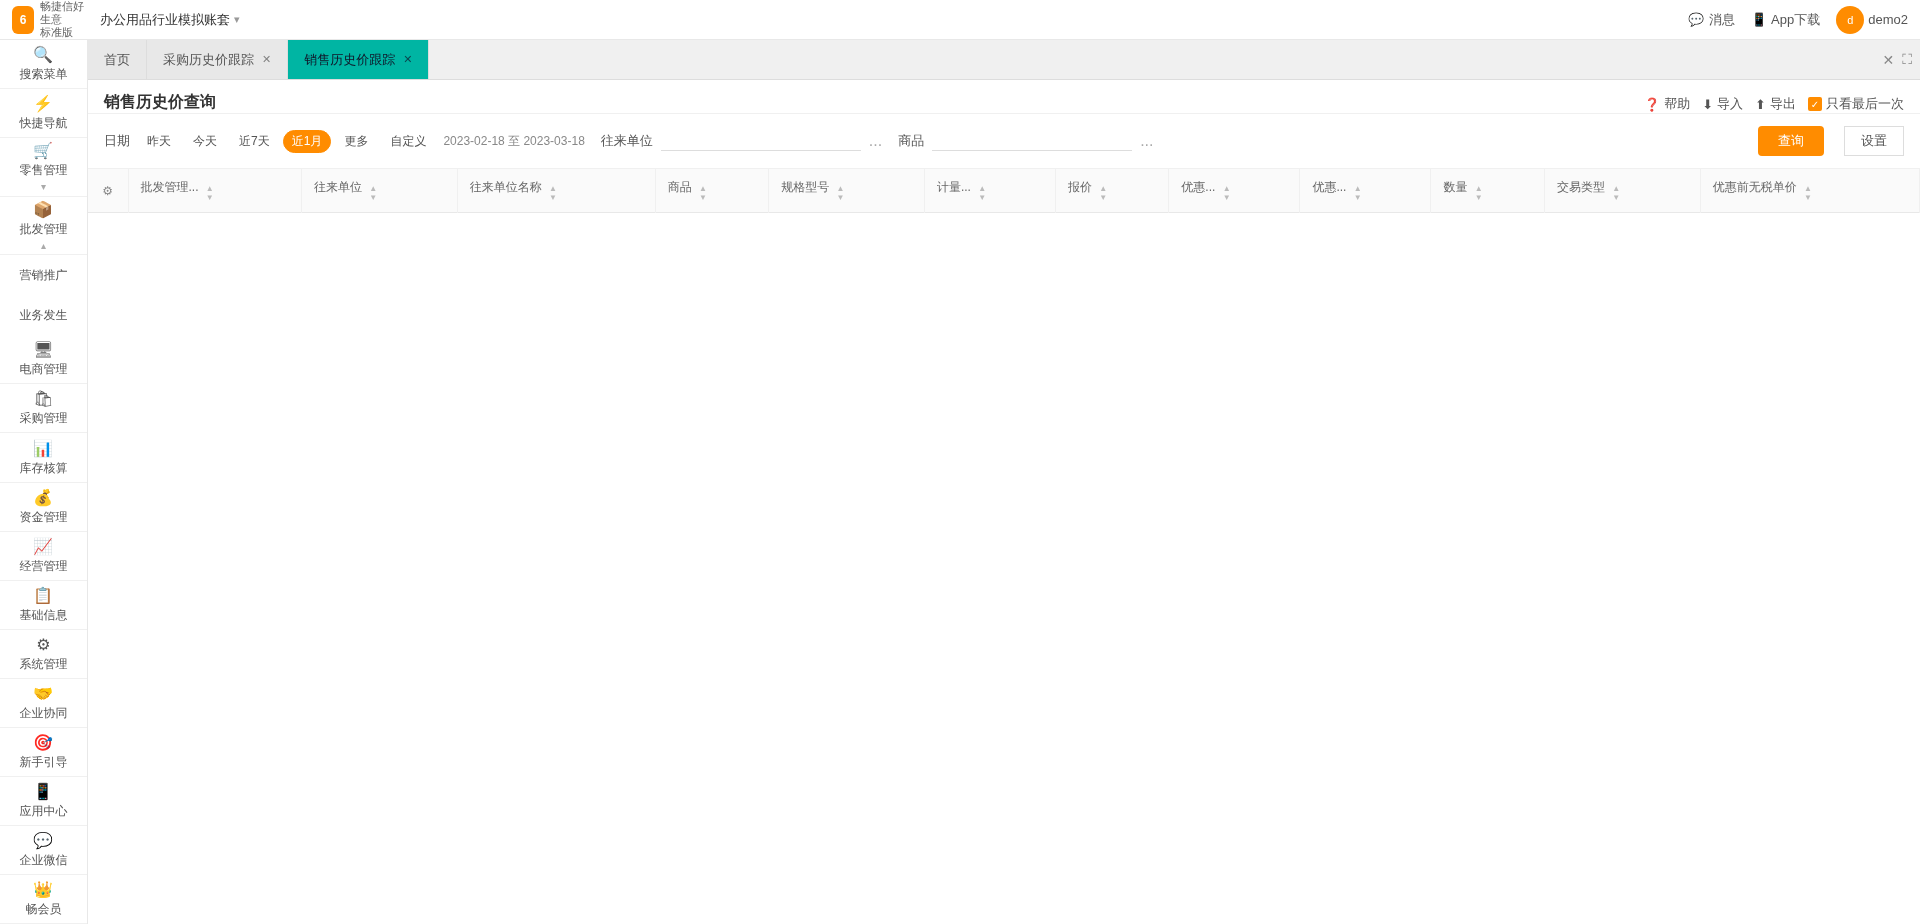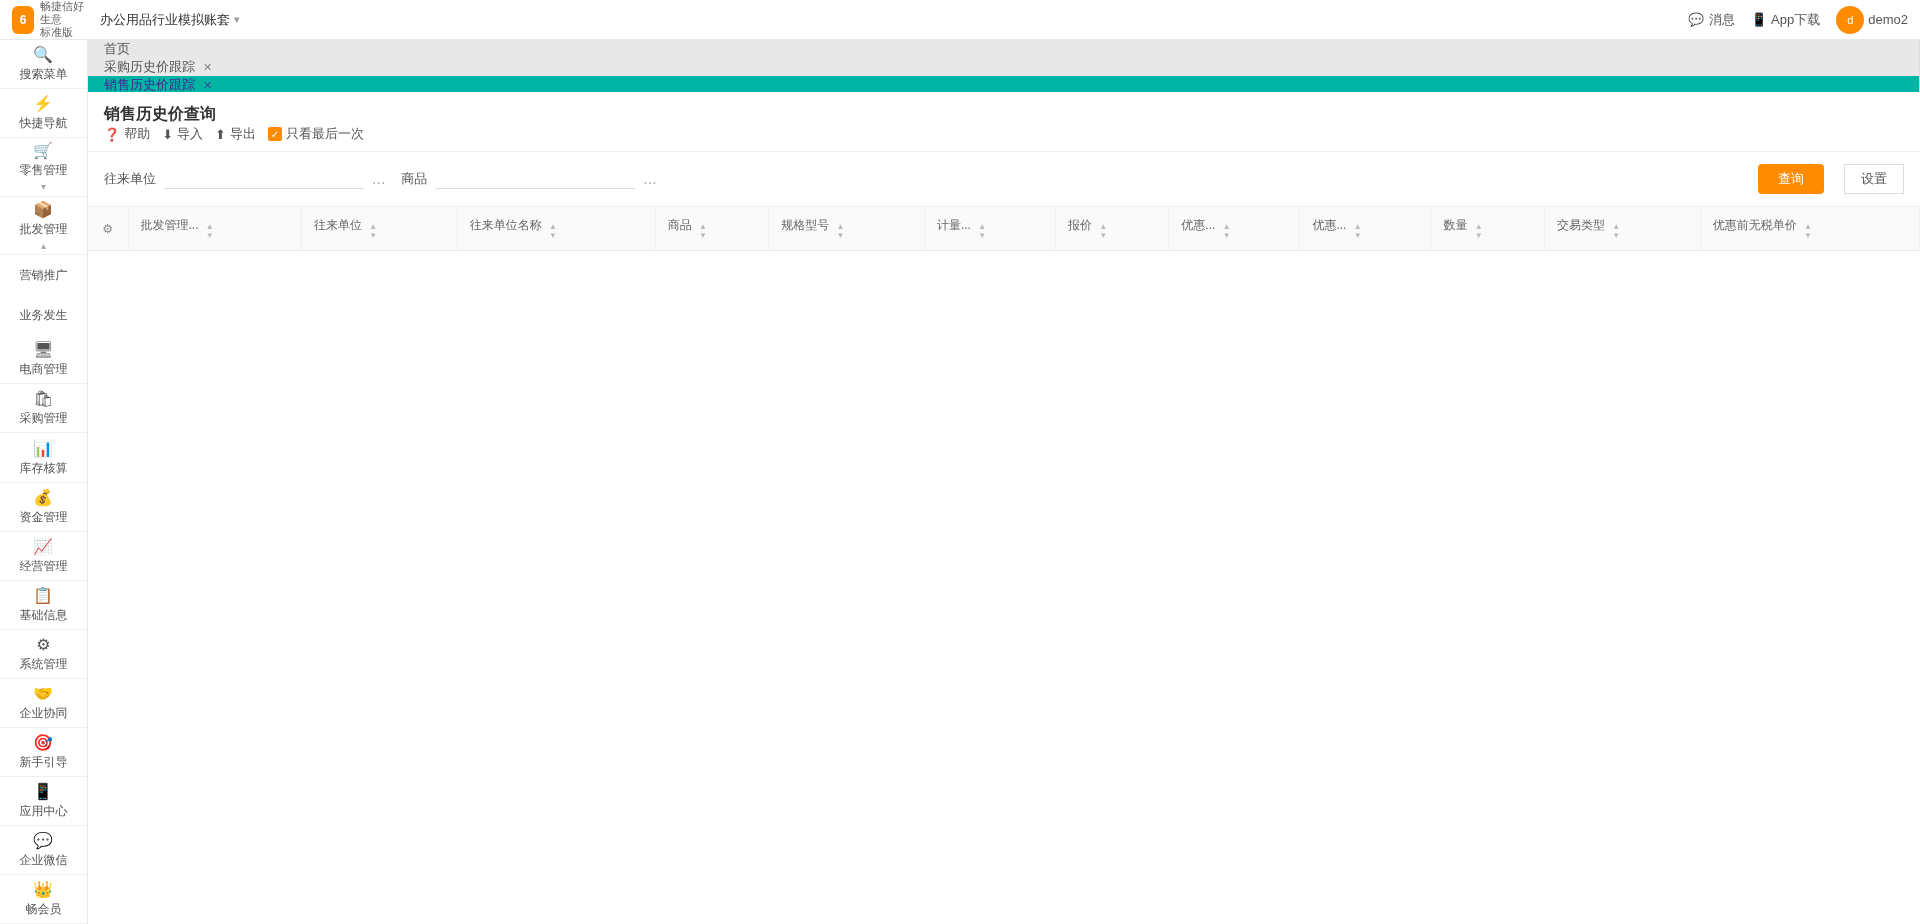--- a/index.html
+++ b/index.html
@@ -96,38 +96,37 @@
     .content-area {
       flex: 1;
       display: flex;
       flex-direction: column;
       overflow: hidden;
       background: #f5f5f5;
     }
 
     
     .tab-bar {
-      height: 52px;
+      height: 40px;
       background: #f0f0f0;
       display: flex;
       align-items: stretch;
       border-bottom: 1px solid #ddd;
       flex-shrink: 0;
-      flex-direction: column;
     }
     .tab {
       display: flex; align-items: center;
       padding: 0 16px; gap: 8px;
       cursor: pointer; font-size: 13px; color: #555;
       border-right: 1px solid #ddd;
       background: #e8e8e8;
     }
     .tab.active {
       background: #00b5a3;
-      color: #4c1d95;
+      color: #0f172a;
     }
     .tab-home {
       background: #e8e8e8;
       color: #555;
     }
     .tab-close {
       font-size: 11px; cursor: pointer;
       opacity: 0.7;
     }
     .tab-bar-right {
@@ -144,25 +143,24 @@
       flex: 1;
       background: #fff;
       overflow: auto;
       display: flex;
       flex-direction: column;
     }
 
     
     .page-header {
       display: flex;
-      align-items: flex-start;
+      align-items: flex-end;
       justify-content: space-between;
-      padding: 12px 16px 8px 16px;
+      padding: 12px 16px 0 16px;
       border-bottom: 1px solid #f0f0f0;
-      flex-direction: column;
     }
     .page-title {
       font-size: 16px; font-weight: 600; color: #333;
     }
     .page-header-actions {
       display: flex; align-items: center; gap: 12px;
     }
     .header-action-btn {
       display: flex; align-items: center; gap: 4px;
       color: #555; font-size: 13px; cursor: pointer;
@@ -431,20 +429,32 @@
             <span>导出</span>
           </div>
           <div class="only-last-checkbox">
             <div class="checkbox-checked">✓</div>
             <span>只看最后一次</span>
           </div>
         </div>
       </div>
 
       <div class="filter-bar">
+        <div class="filter-group">
+          <span class="filter-label">日期</span>
+          <div class="date-btns">
+            <span class="date-btn">昨天</span>
+            <span class="date-btn">今天</span>
+            <span class="date-btn">近7天</span>
+            <span class="date-btn active">近1月</span>
+            <span class="date-btn">更多</span>
+            <span class="date-btn">自定义</span>
+          </div>
+          <span class="date-range">2023-02-18 至 2023-03-18</span>
+        </div>
         <div class="filter-input-group">
           <span class="filter-label">往来单位</span>
           <input class="filter-input" type="text" style="">
           <span class="filter-dots">...</span>
         </div>
         <div class="filter-input-group">
           <span class="filter-label">商品</span>
           <input class="filter-input" type="text" style="">
           <span class="filter-dots">...</span>
         </div>

